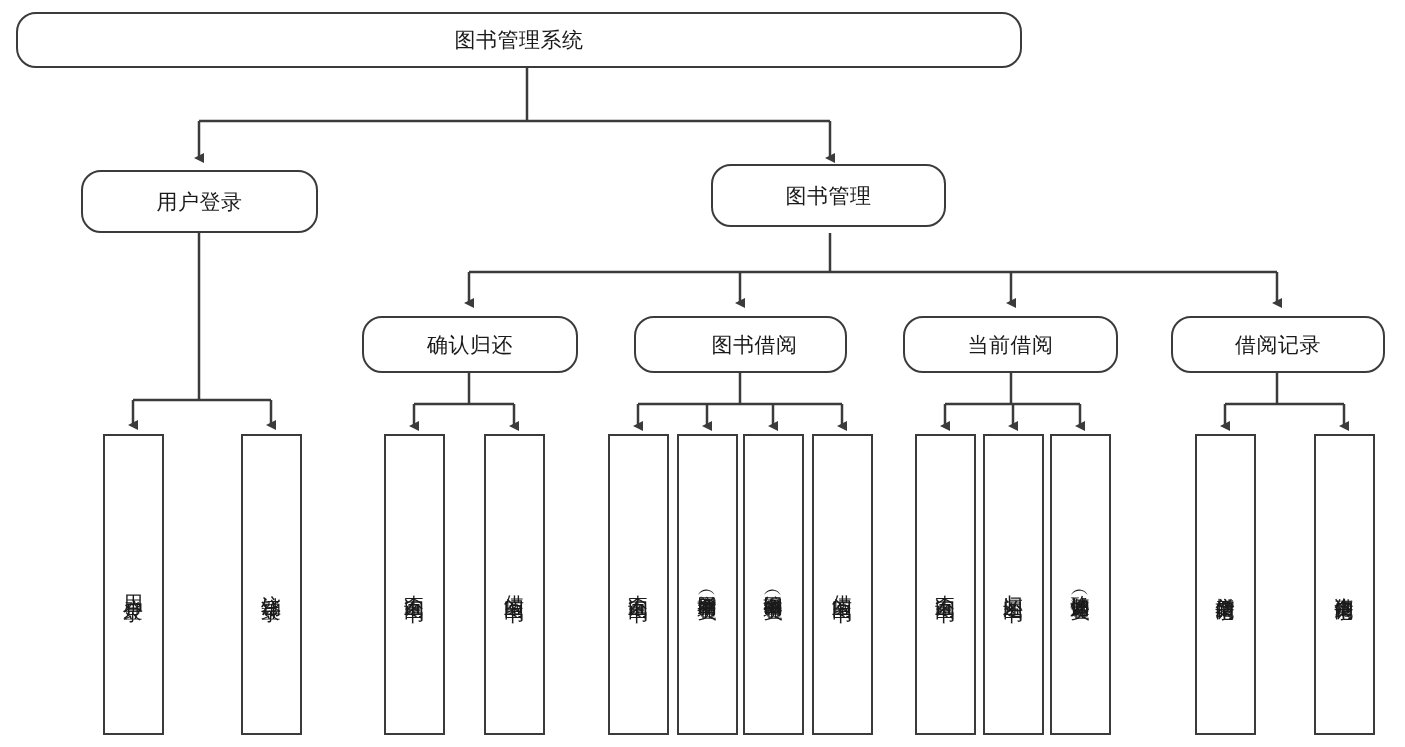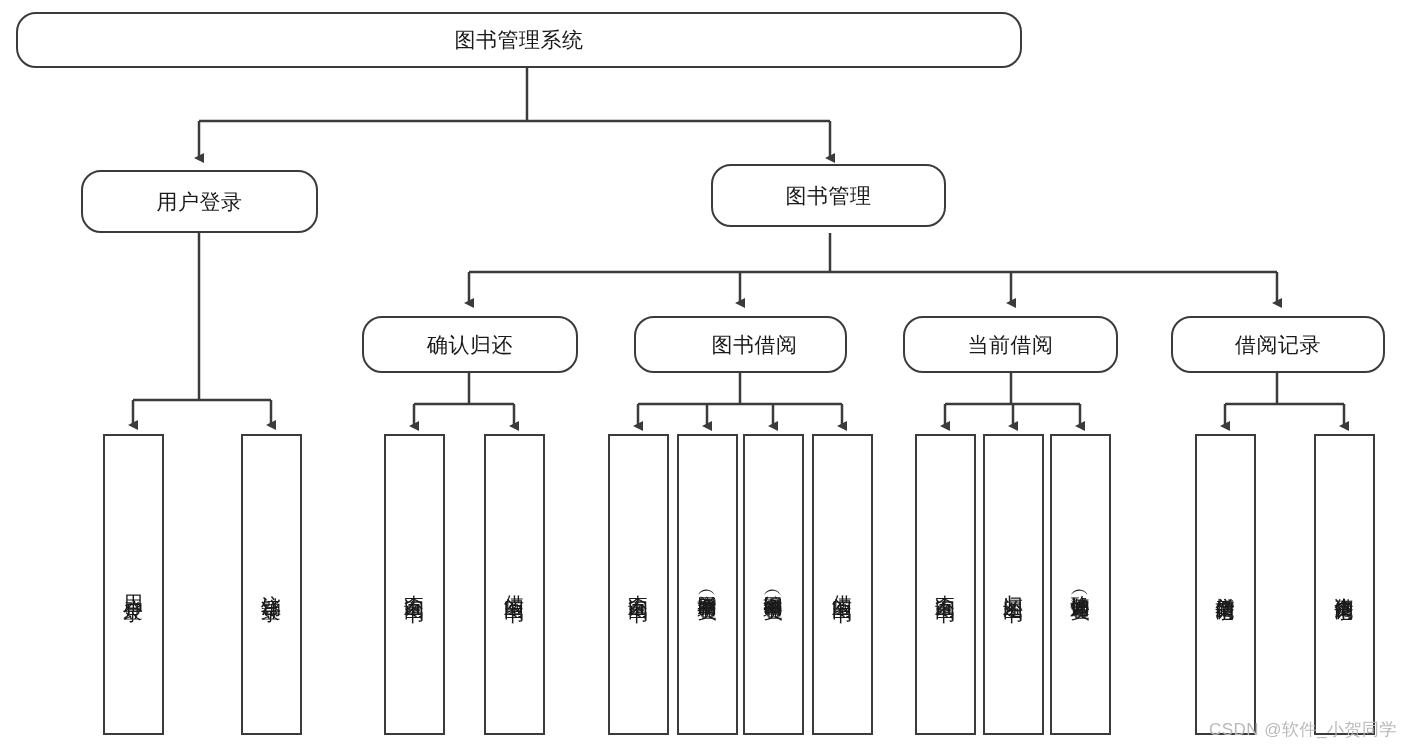--- a/index.html
+++ b/index.html
@@ -183,14 +183,13 @@
     <span class="vtext">确认归还（管理员）</span>
   </div>
 
   <div class="node vert tight" style="left:1195px; top:434px; width:61px; height:301px;">
     <span class="vtext">新增借阅记录</span>
   </div>
   <div class="node vert tight" style="left:1314px; top:434px; width:61px; height:301px;">
     <span class="vtext">查询借阅记录</span>
   </div>
 
-  <div id="watermark">CSDN @软件_小贺同学</div>
 </div>
 
 </body></html>

